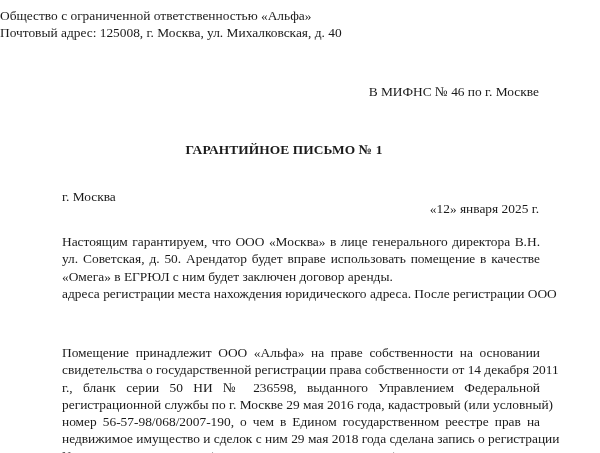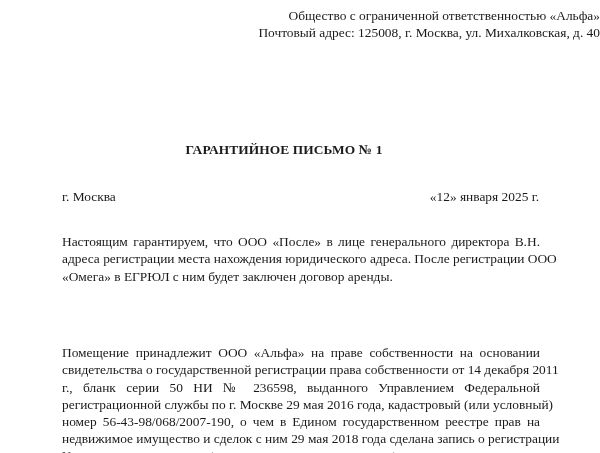--- a/index.html
+++ b/index.html
@@ -20,21 +20,21 @@
       position: absolute;
       left: 0; top: 0;
       width: 600px;
       height: 453px;
     }
     .header {
       position: absolute;
       top: 7px;
       left: 0;
       width: 600px;
-      text-align: right;
+      text-align: left;
       line-height: 17px;
     }
     .header div { white-space: nowrap; }
     .recipient {
       position: absolute;
       top: 83px;
       right: 61px;
       line-height: 17px;
       white-space: nowrap;
     }
@@ -49,21 +49,21 @@
       letter-spacing: 0.1px;
     }
     .place-date {
       position: absolute;
       top: 184px;
       left: 62px;
       width: 477px;
       line-height: 17px;
     }
     .place-date .city { position: absolute; left: 0; top: 4px; white-space: nowrap; }
-    .place-date .date { position: absolute; right: 0; top: 4px; white-space: nowrap; }
+    .place-date .date { position: absolute; right: 0; top: 16px; white-space: nowrap; }
     .body-text {
       position: absolute;
       left: 62px;
       width: 478px;
       line-height: 17.3px;
       text-align: justify;
       text-align-last: left;
     }
     .p1 { top: 233px; }
     .p2 { top: 344px; }
@@ -80,37 +80,39 @@
 </head>
 <body>
 
 <div class="page">
 
   <div class="header">
     <div>Общество с ограниченной ответственностью «Альфа»</div>
     <div>Почтовый адрес: 125008, г. Москва, ул. Михалковская, д. 40</div>
   </div>
 
+  <div class="recipient">В МИФНС № 46 по г. Москве</div>
 
   <div class="title">ГАРАНТИЙНОЕ ПИСЬМО № 1</div>
 
   <div class="place-date">
     <span class="city">г. Москва</span>
     <span class="date">«12» января 2025 г.</span>
   </div>
 
   <div class="body-text p1">
-    <span class="line">Настоящим гарантируем, что ООО «После» в лице генерального директора В.Н.</span>
+    <span class="line">Настоящим гарантируем, что ООО «Москва» в лице генерального директора В.Н.</span>
+    <span class="line">ул. Советская, д. 50. Арендатор будет вправе использовать помещение в качестве</span>
+    <span class="line last">«Омега» в ЕГРЮЛ с ним будет заключен договор аренды.</span>
     <span class="line">адреса регистрации места нахождения юридического адреса. После регистрации ООО</span>
-    <span class="line last">«Омега» в ЕГРЮЛ с ним будет заключен договор аренды.</span>
   </div>
 
   <div class="body-text p2">
     <span class="line">Помещение принадлежит ООО «Альфа» на праве собственности на основании</span>
     <span class="line">свидетельства о государственной регистрации права собственности от 14 декабря 2011</span>
     <span class="line">г., бланк серии 50 НИ № 236598, выданного Управлением Федеральной</span>
     <span class="line">регистрационной службы по г. Москве 29 мая 2016 года, кадастровый (или условный)</span>
-    <span class="line">номер 56-43-98/068/2007-190, о чем в Едином государственном реестре прав на</span>
+    <span class="line">номер 56-57-98/068/2007-190, о чем в Едином государственном реестре прав на</span>
     <span class="line">недвижимое имущество и сделок с ним 29 мая 2018 года сделана запись о регистрации</span>
     <span class="line last">№ 56-57-98/056/2008-113 (выписка из ЕГРН от 30.12.2024).</span>
   </div>
 
 </div>
 
 </body></html>

